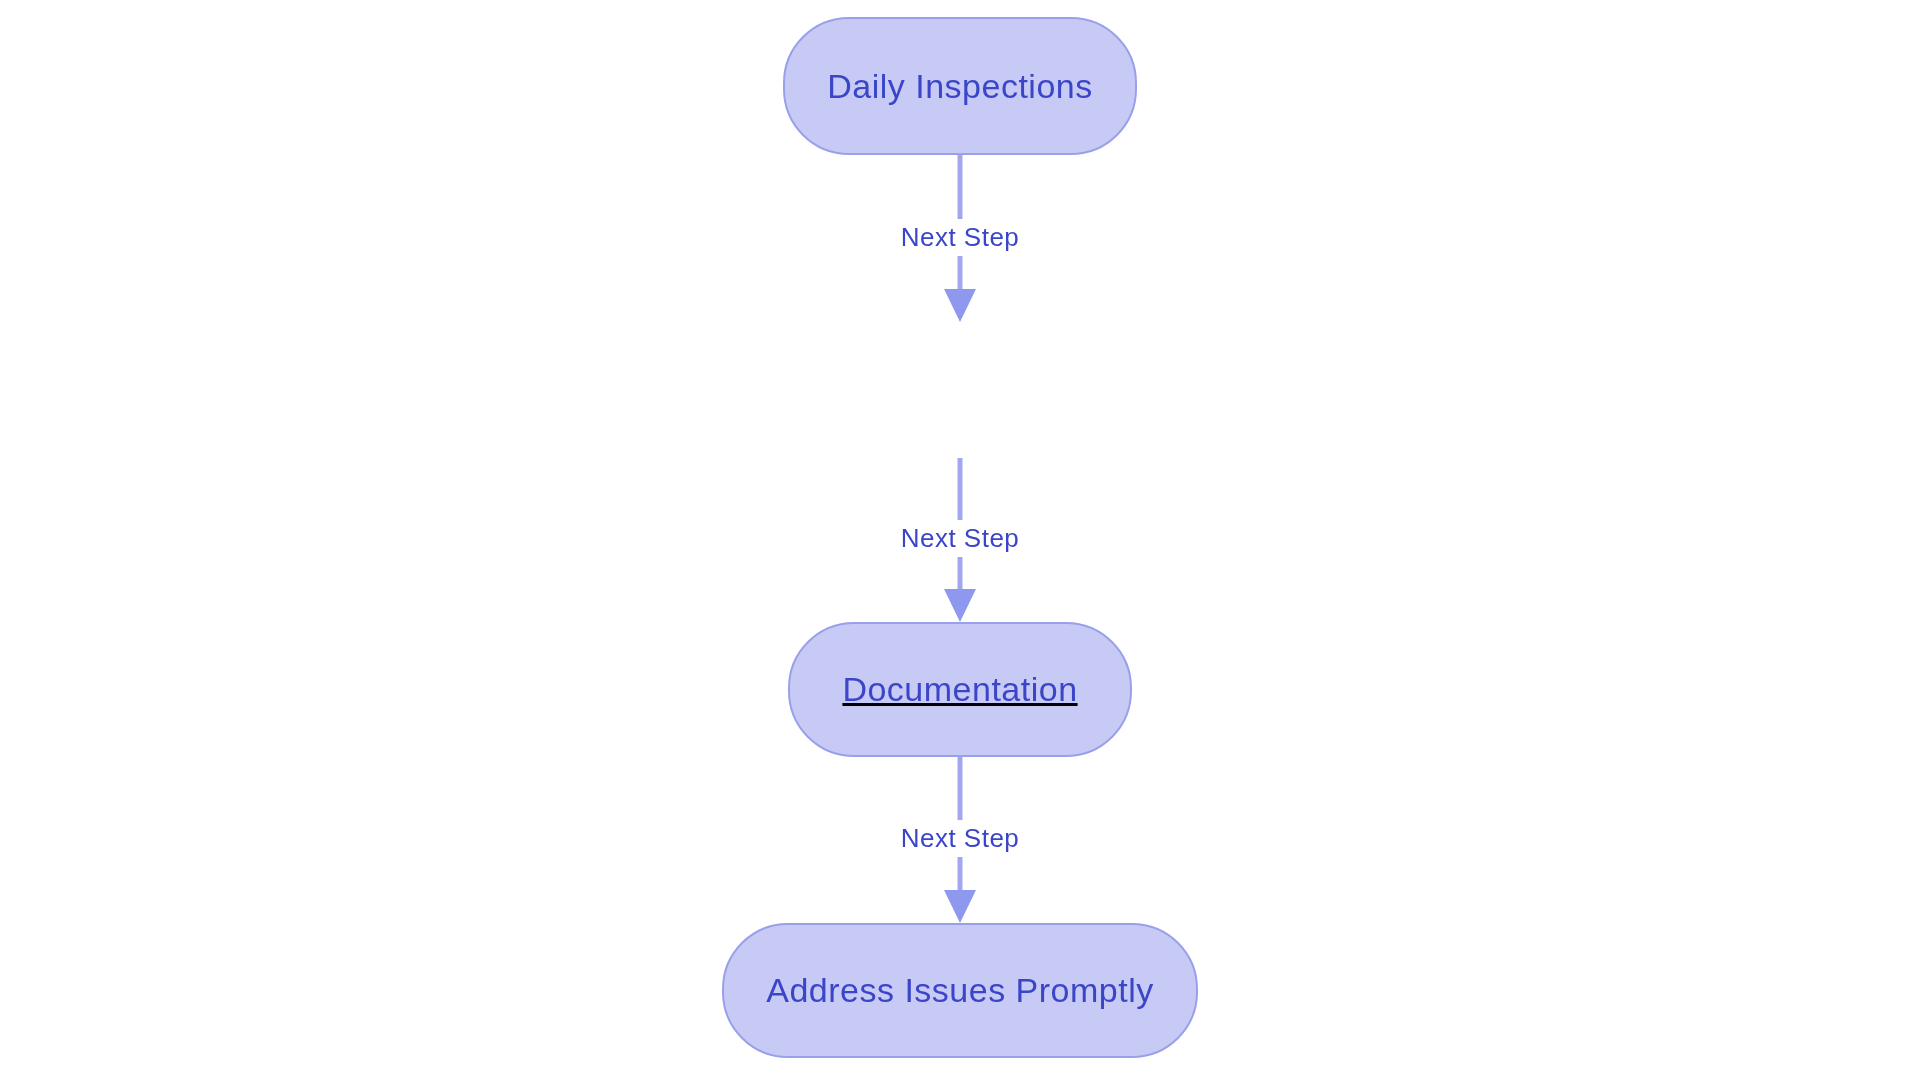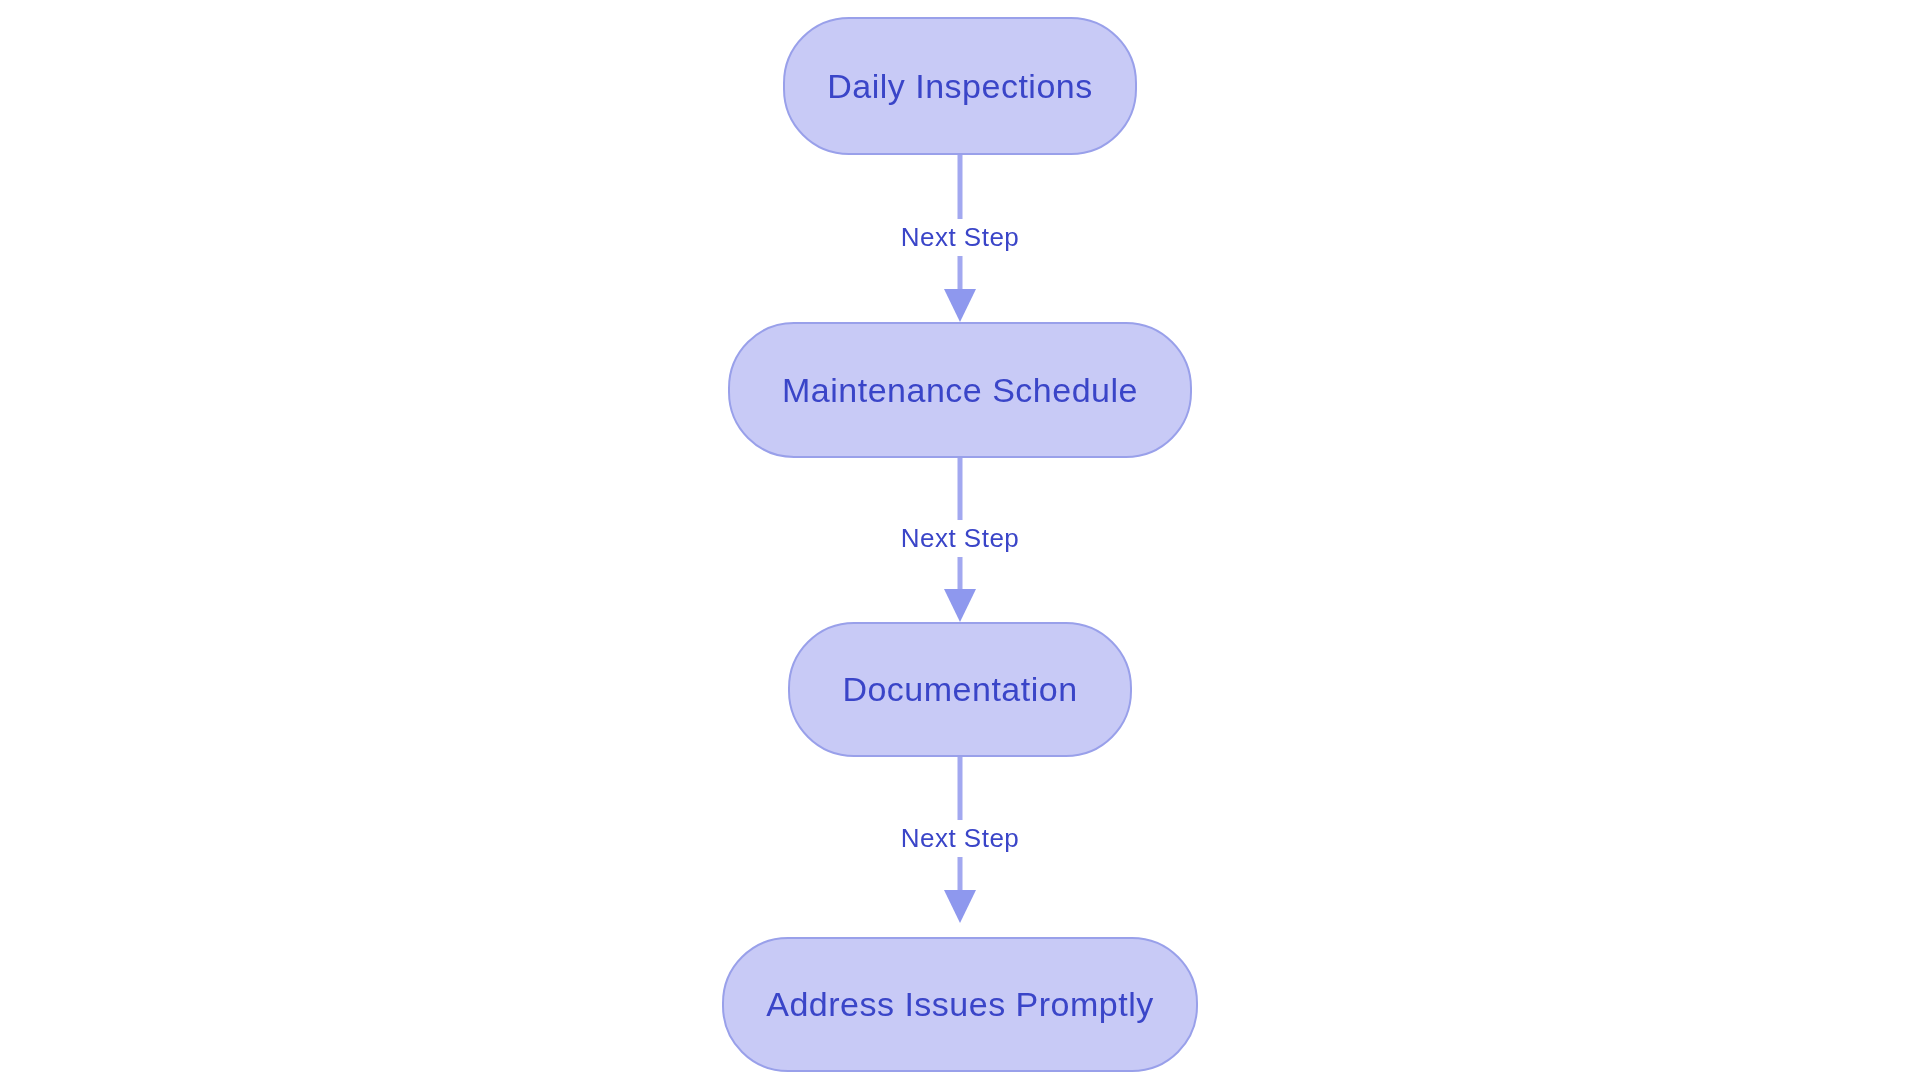--- a/index.html
+++ b/index.html
@@ -33,22 +33,22 @@
     border-radius: 66px;
   }
   .flow-node .node-label {
     color: var(--node-text);
     font-size: 34px;
     letter-spacing: 0.5px;
     white-space: nowrap;
   }
   .node-1 { left: 783px; top: 17px;  width: 354px; height: 138px; }
   .node-2 { left: 728px; top: 322px; width: 464px; height: 136px; }
-  .node-3 { left: 788px; top: 622px; width: 344px; height: 135px; }
-  .node-4 { left: 722px; top: 923px; width: 476px; height: 135px; margin-top: 14px; }
+  .node-3 { left: 788px; top: 622px; width: 344px; height: 135px; text-decoration: underline; }
+  .node-4 { left: 722px; top: 923px; width: 476px; height: 135px; }
 
   .connector {
     position: absolute;
     left: 942px;            
     width: 36px;
   }
   .connector-1 { top: 155px; height: 167px; }
   .connector-2 { top: 458px; height: 164px; }
   .connector-3 { top: 757px; height: 166px; }
 
@@ -93,23 +93,20 @@
   <div class="flow-node node-1">
     <span class="node-label">Daily Inspections</span>
   </div>
 
   <div class="connector connector-1">
     <div class="edge-line"></div>
     <div class="arrowhead"></div>
     <div class="edge-label">Next Step</div>
   </div>
 
-  <div class="flow-node node-2">
-    <span class="node-label">Maintenance Schedule</span>
-  </div>
 
   <div class="connector connector-2">
     <div class="edge-line"></div>
     <div class="arrowhead"></div>
     <div class="edge-label">Next Step</div>
   </div>
 
   <div class="flow-node node-3">
     <span class="node-label">Documentation</span>
   </div>

